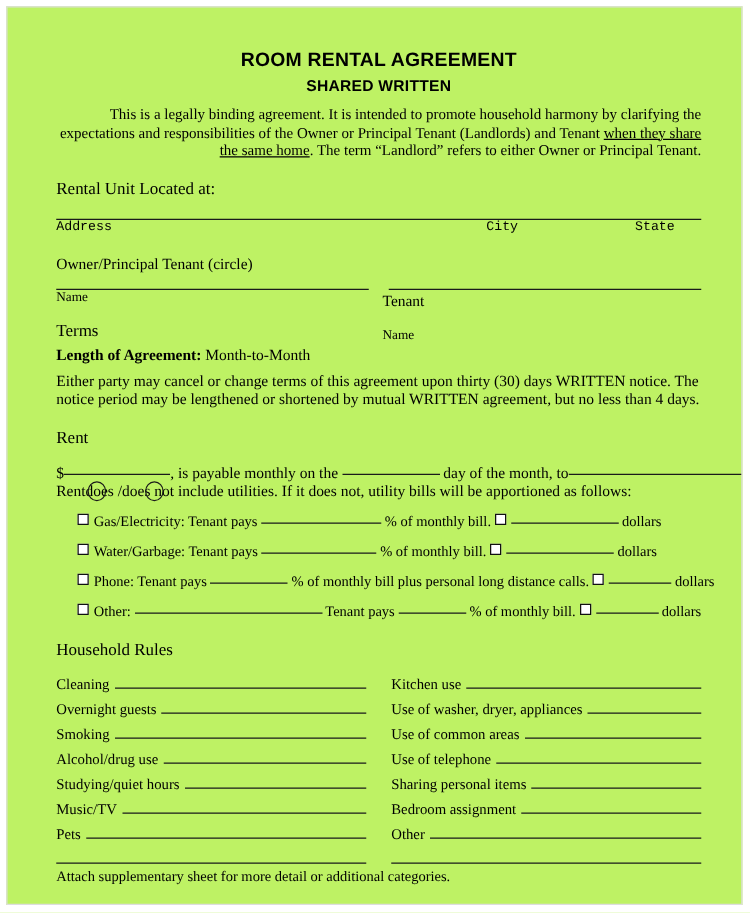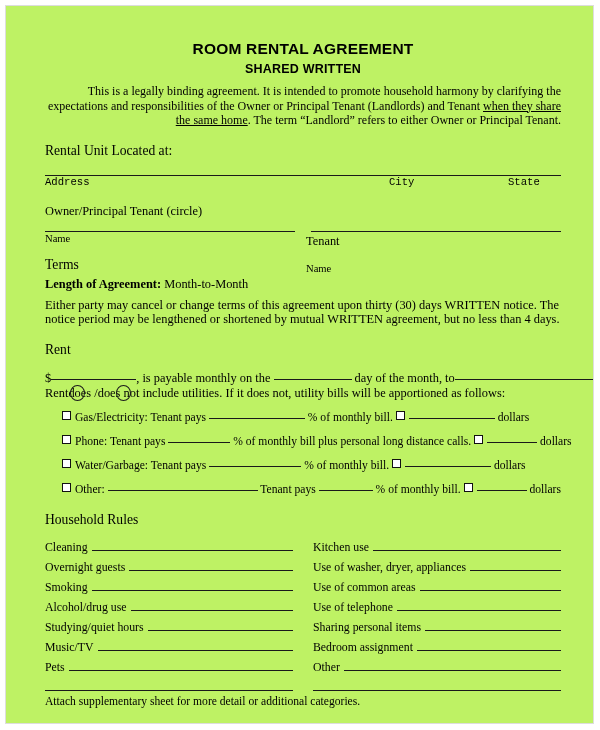--- a/index.html
+++ b/index.html
@@ -256,23 +256,23 @@
 
     <div class="sec-head">Rent</div>
     <div class="sp12"></div>
 
     <div class="rent-line1"><span>$</span><span class="blank" style="width:85px"></span><span>, is payable monthly on the </span><span class="blank" style="width:78px"></span><span> day of the month, to</span><span class="blank" style="width:138px"></span></div>
 
     <div class="rent-line2"><span>Rent</span><span>does</span> <span>/</span><span>does not</span><span> include utilities.  If it does not, utility bills will be apportioned as follows:</span><span class="circle-mark circle-a"></span><span class="circle-mark circle-b"></span></div>
 
     <div class="util-row"><span class="cbox"></span><span>Gas/Electricity: Tenant pays</span> <span class="blank" style="width:96px"></span> <span>% of monthly bill.</span> <span class="cbox"></span><span class="blank" style="width:86px"></span> <span>dollars</span></div>
 
+    <div class="util-row"><span class="cbox"></span><span>Water/Garbage: Tenant pays</span> <span class="blank" style="width:92px"></span> <span>% of monthly bill.</span> <span class="cbox"></span><span class="blank" style="width:86px"></span> <span>dollars</span></div>
+
     <div class="util-row"><span class="cbox"></span><span>Phone: Tenant pays</span> <span class="blank" style="width:62px"></span> <span>% of monthly bill plus personal long distance calls.</span> <span class="cbox"></span><span class="blank" style="width:50px"></span> <span>dollars</span></div>
-
-    <div class="util-row"><span class="cbox"></span><span>Water/Garbage: Tenant pays</span> <span class="blank" style="width:92px"></span> <span>% of monthly bill.</span> <span class="cbox"></span><span class="blank" style="width:86px"></span> <span>dollars</span></div>
 
     <div class="util-row"><span class="cbox"></span><span>Other:</span> <span class="blank" style="width:150px"></span> <span>Tenant pays</span> <span class="blank" style="width:54px"></span> <span>% of monthly bill.</span> <span class="cbox"></span><span class="blank" style="width:50px"></span> <span>dollars</span></div>
 
     <div class="sp14"></div>
 
     <div class="sec-head">Household Rules</div>
     <div class="sp6"></div>
 
     <div class="rules-grid">
       <div class="rules-col">

